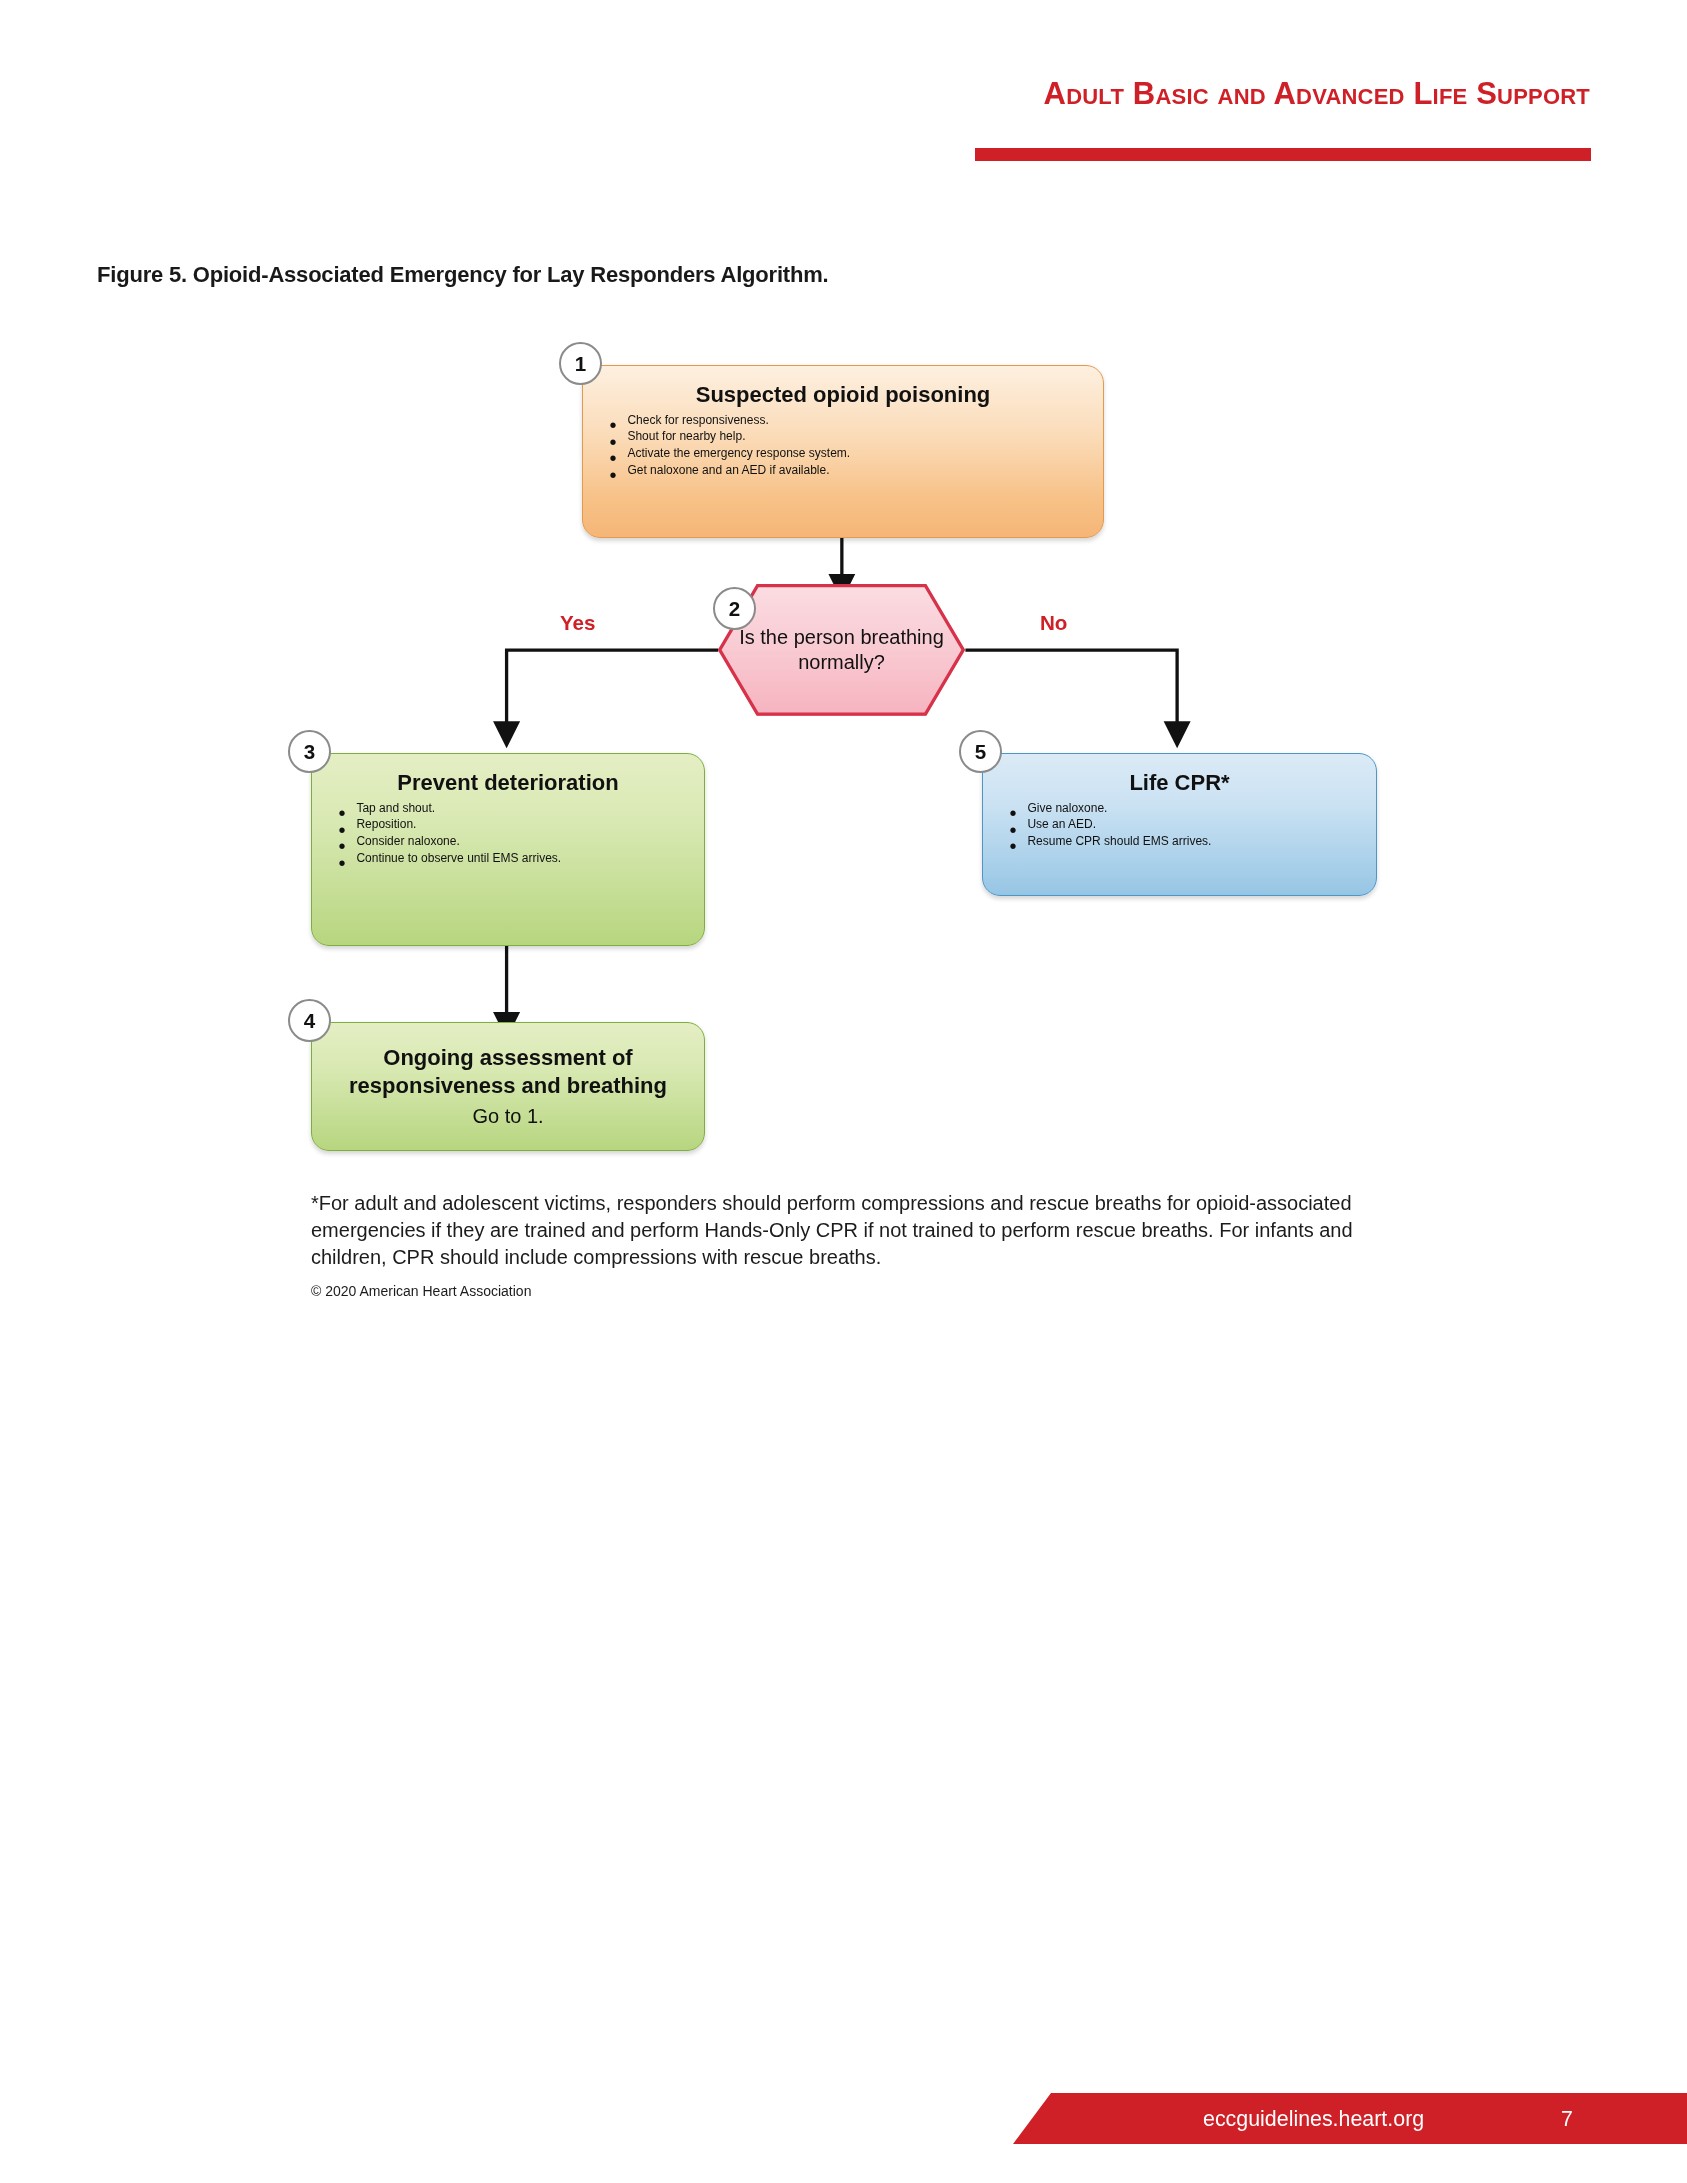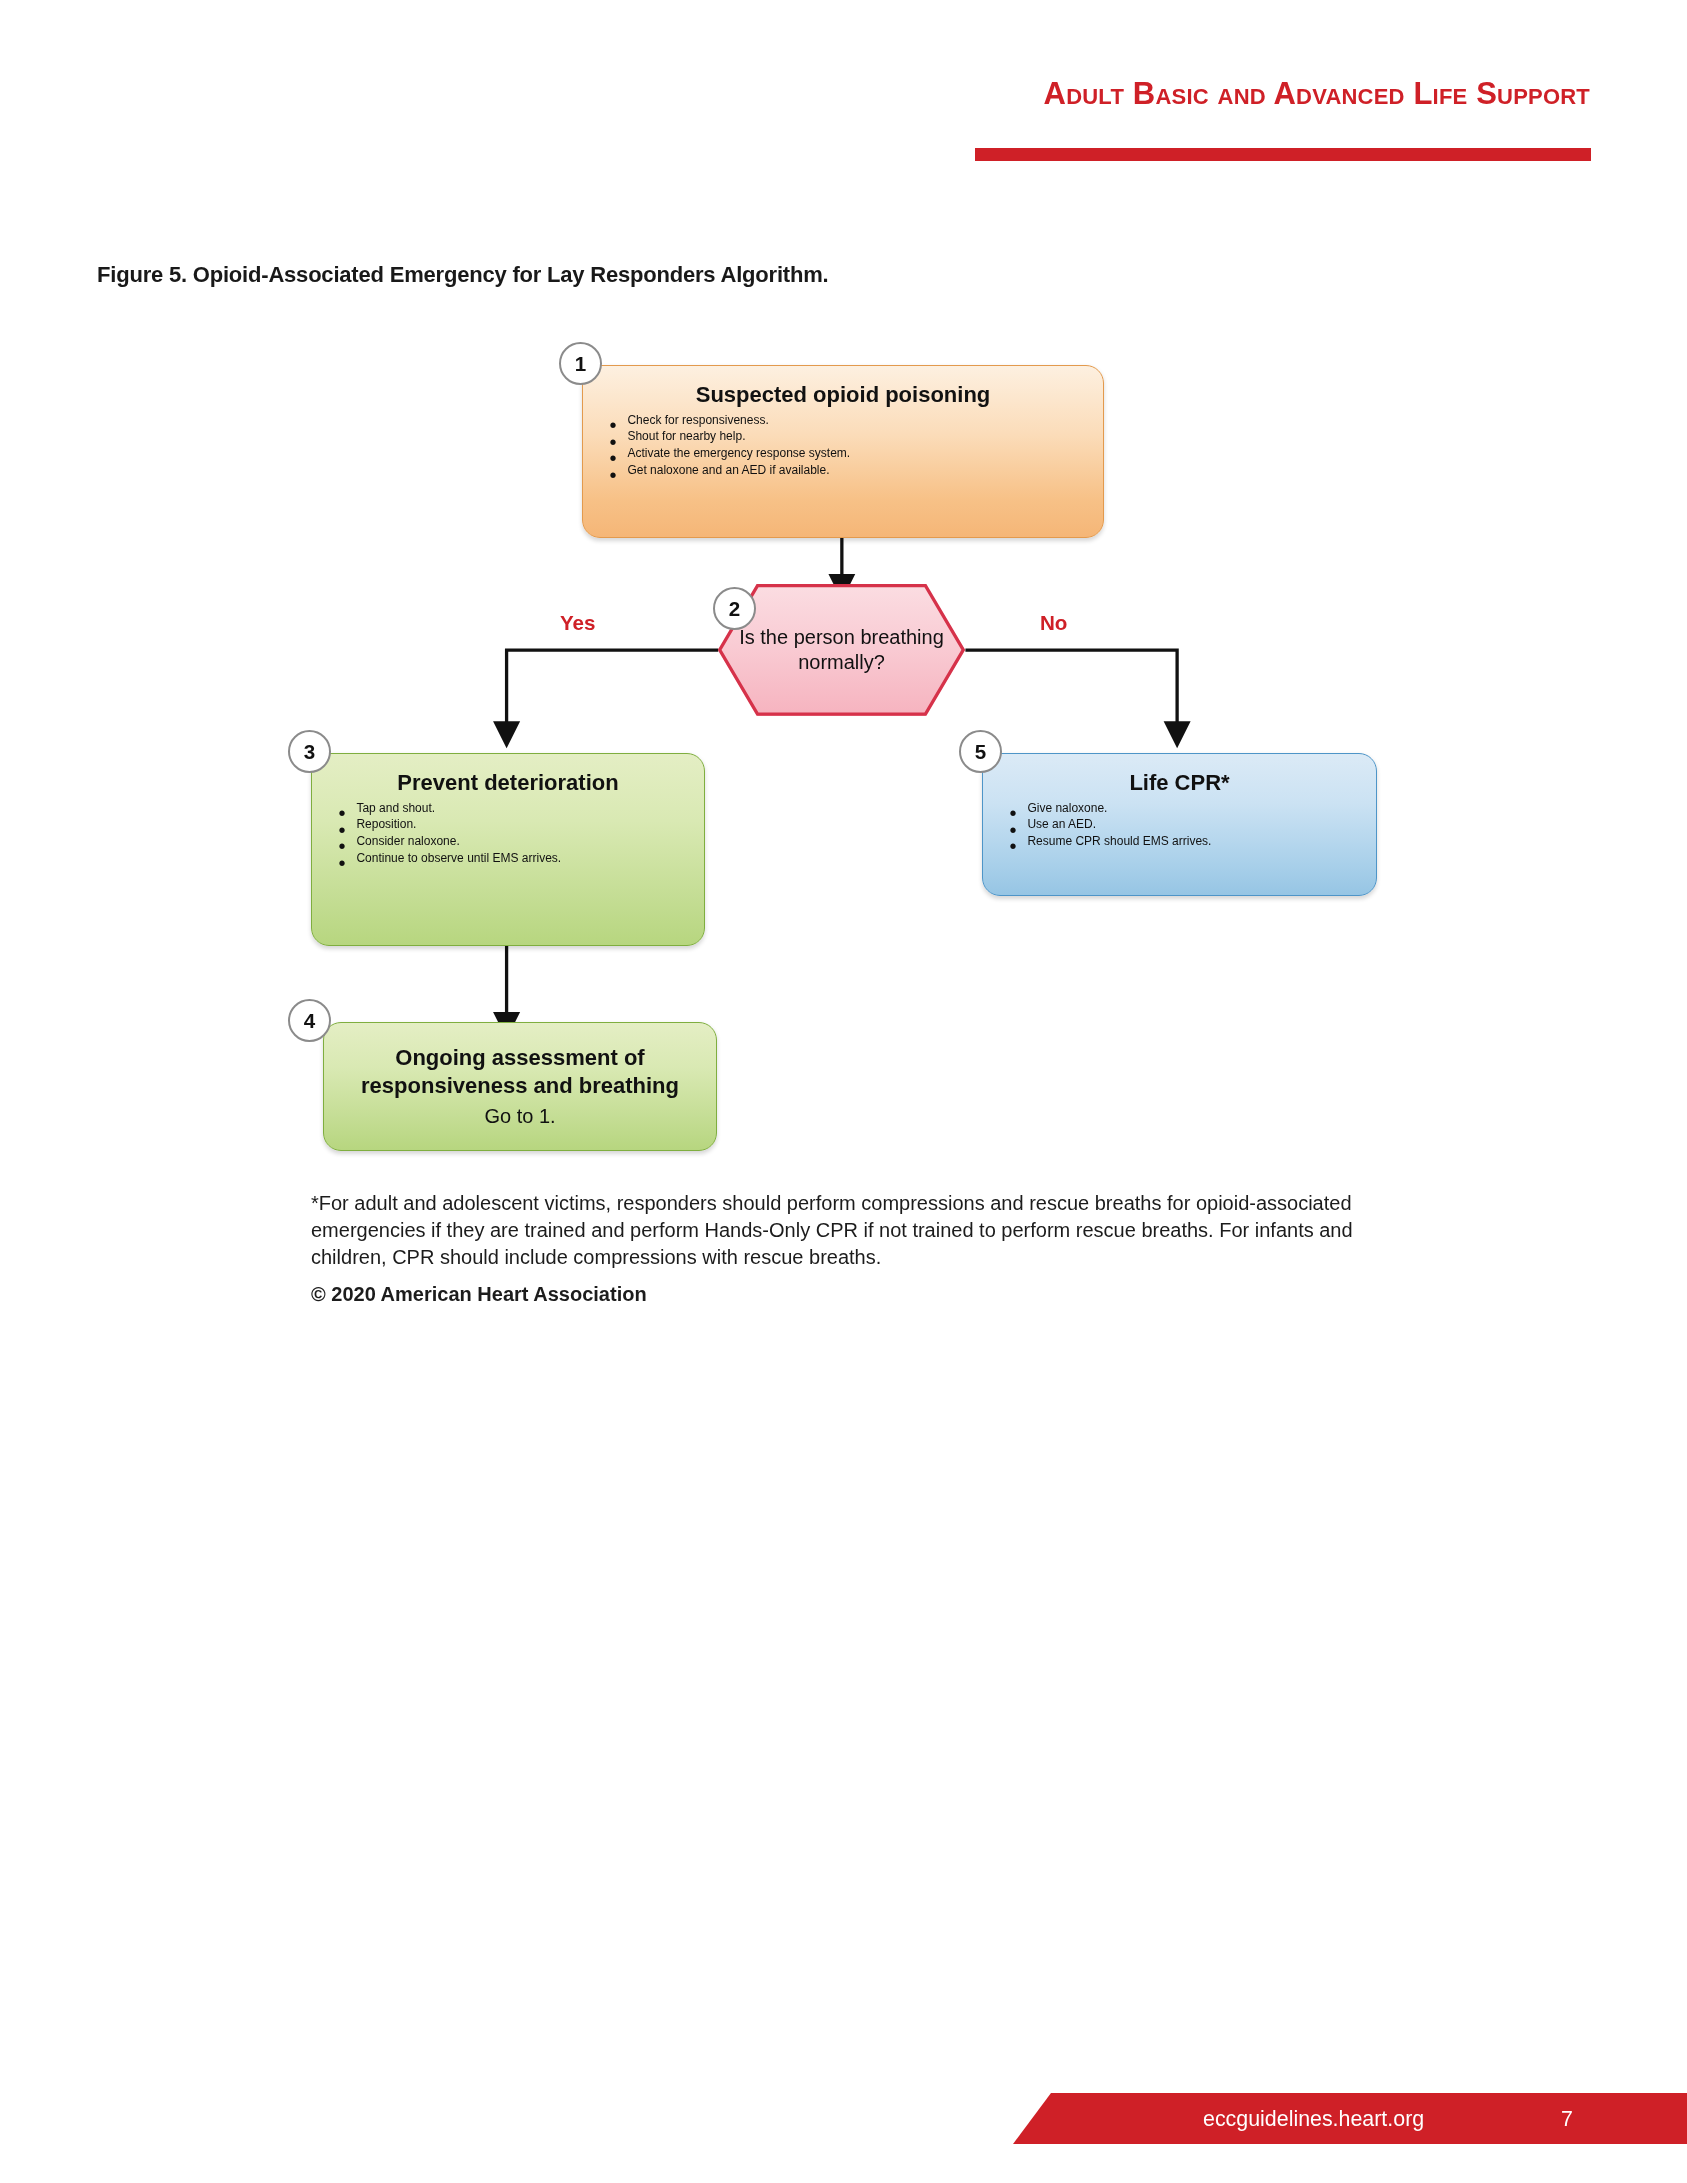--- a/index.html
+++ b/index.html
@@ -196,23 +196,22 @@
     top: 1190px;
     width: 1088px;
     font-size: 20px;
     color: #1c1c1c;
     line-height: 1.36;
   }
   #copyright {
     position: absolute;
     left: 311px;
     top: 1283px;
-    font-size: 20px;
+    font-size: 14px;
     color: #1c1c1c;
-    font-weight: bold;
   }
 
   
   #page-footer {
     position: absolute;
     left: 1013px;
     top: 2093px;
     width: 674px;
     height: 51px;
     background: #cf2027;
@@ -288,21 +287,21 @@
     <div class="node-title">Prevent deterioration</div>
     <ul class="node-list">
       <li>Tap and shout.</li>
       <li>Reposition.</li>
       <li>Consider naloxone.</li>
       <li>Continue to observe until EMS arrives.</li>
     </ul>
   </div>
   <div class="badge" style="left:288px; top:730px;">3</div>
 
-  <div class="node node-green" style="left:323px; top:1022px; width:394px; height:129px; padding-top:21.4px;">
+  <div class="node node-green" style="left:311px; top:1022px; width:394px; height:129px; padding-top:21.4px;">
     <div class="node-title">Ongoing assessment of responsiveness and breathing</div>
     <div class="node-sub">Go to 1.</div>
   </div>
   <div class="badge" style="left:288px; top:999px;">4</div>
 
   <div class="node node-blue" style="left:982px; top:753px; width:395px; height:143px;">
     <div class="node-title">Life CPR*</div>
     <ul class="node-list">
       <li>Give naloxone.</li>
       <li>Use an AED.</li>

